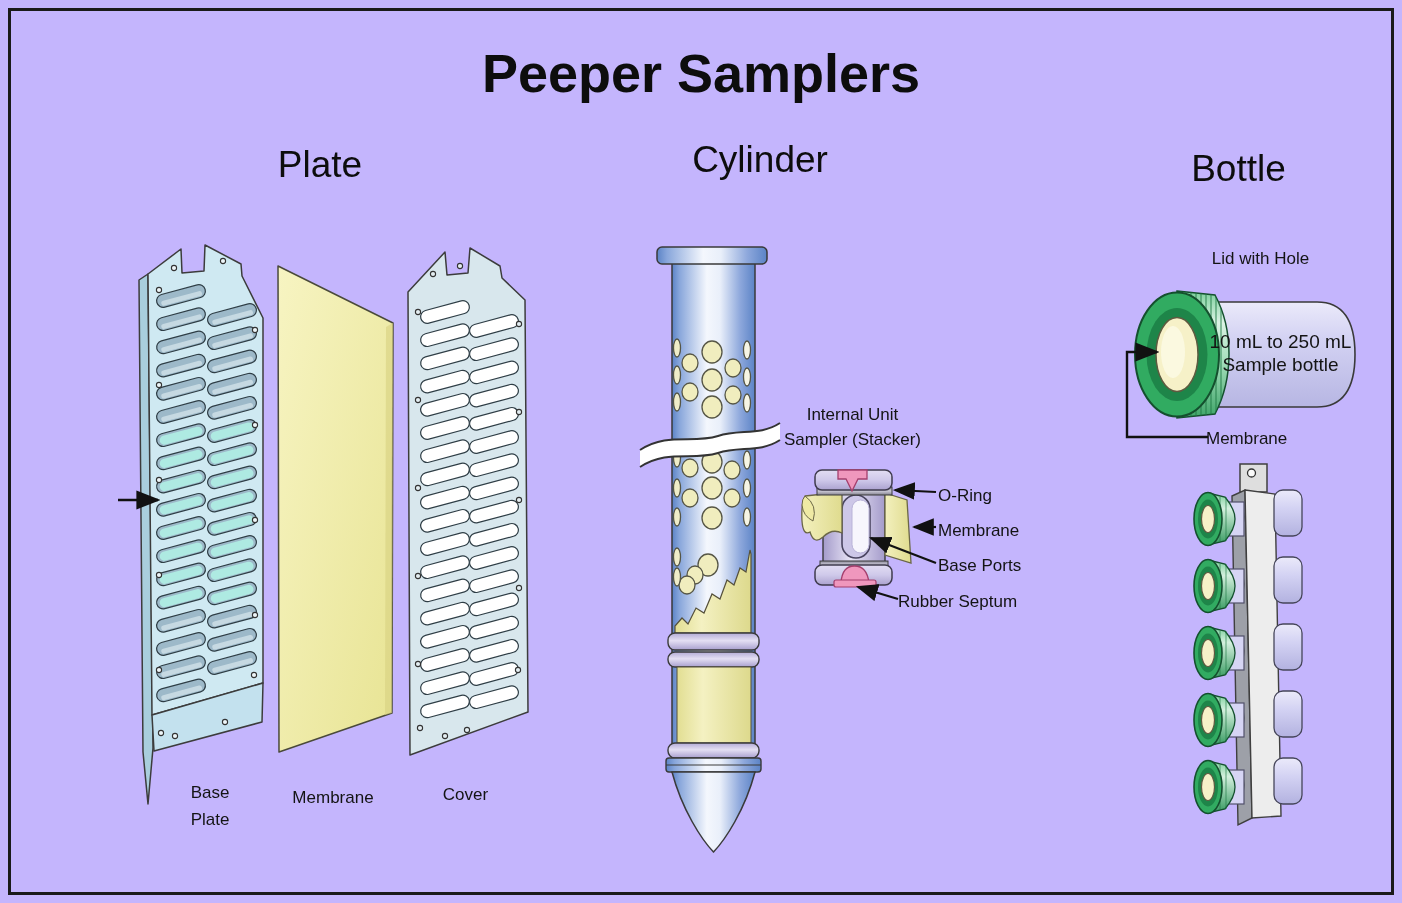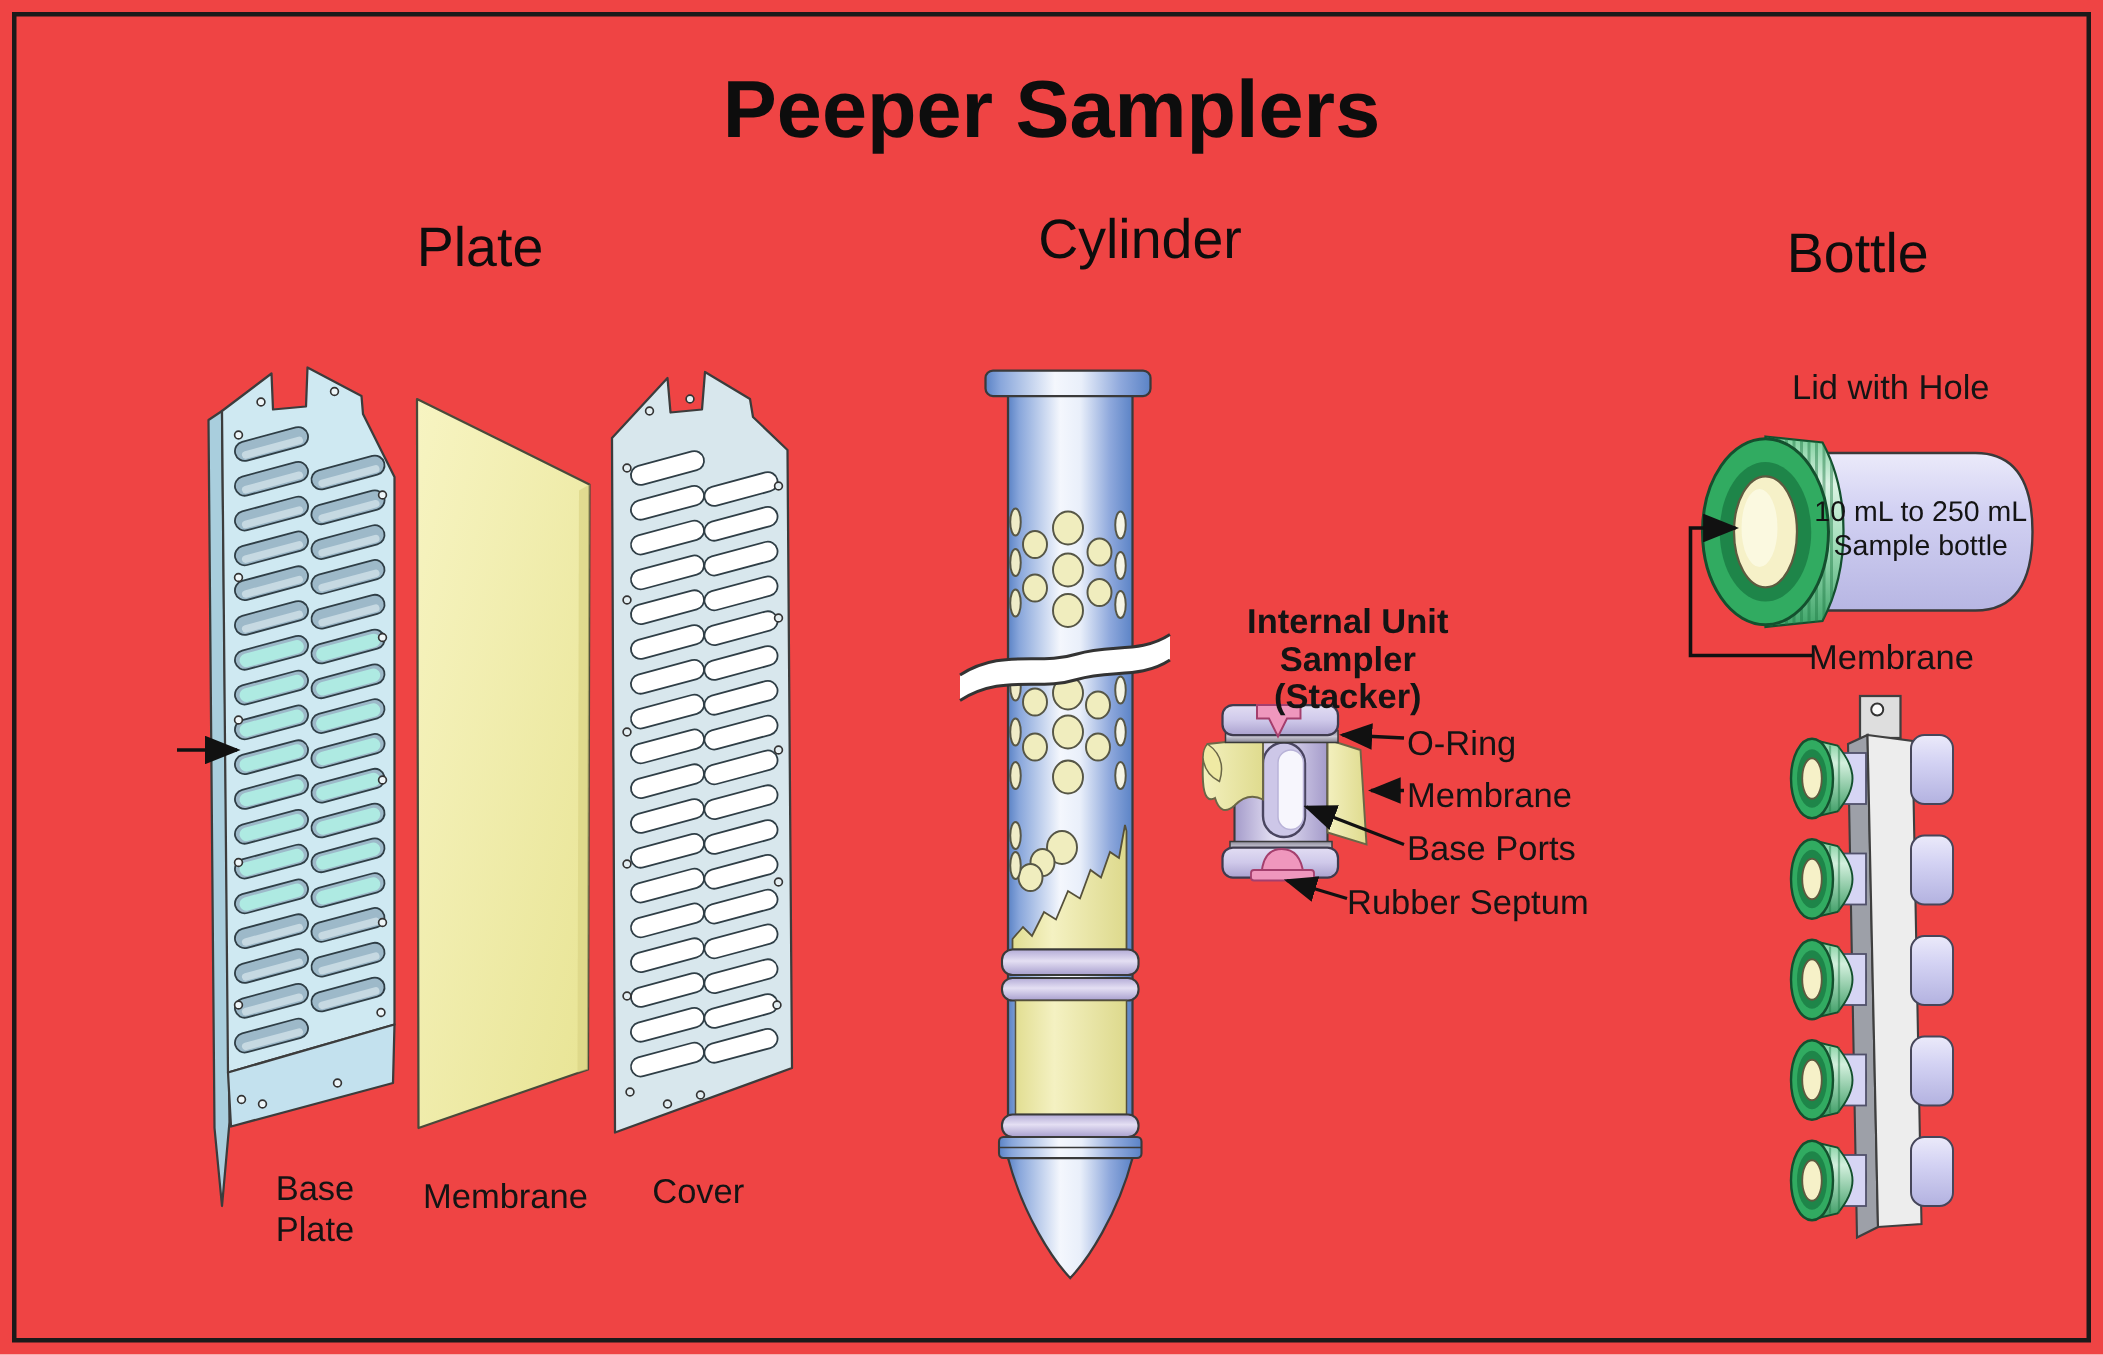--- a/index.html
+++ b/index.html
@@ -1,23 +1,23 @@
 <!DOCTYPE html>
 <html style="--plate-blue: #cfe9f2; --plate-side: #a9cedd; --plate-foot: #c3e1ee; --slot-gray: #9db9c9; --chamber-cyan: #aeeae2; --cover-blue: #d8e7ed; --membrane-yellow: #f1eda6; --tube-blue: #6d93d2; --lavender-band: #c9c3e6; --septum-pink: #ef97bd; --lid-green: #31ab61; --lid-green-dark: #1e8549; --bottle-lavender: #cfcef0; --rack-gray: #ededed;"><head>
 <meta charset="utf-8">
 <style>
   html,body{margin:0;padding:0;background:#fff;}
-  .canvas{position:relative;width:1402px;height:903px;background:#ef4444;
+  .canvas{position:relative;width:1402px;height:903px;background:#c4b5fd;
           font-family:"Liberation Sans",sans-serif;color:#111;overflow:hidden;}
   .frame{position:absolute;inset:8px;border:3px solid #1a1a1a;}
   .abs{position:absolute;}
   .title{position:absolute;left:16px;right:16px;top:42px;margin:0;text-align:center;
          font-size:54px;font-weight:bold;color:#0d0d0d;}
   .heading{position:absolute;font-size:37px;text-align:center;color:#0d0d0d;}
-  .lbl{position:absolute;font-size:23px;line-height:27px;color:#141414;}
+  .lbl{position:absolute;font-size:17px;line-height:27px;color:#141414;}
   .ctr{text-align:center;}
   .ml{white-space:pre-line;}
   .cap{line-height:25px;}
   .btxt{font-size:19px;line-height:23px;}
   svg{display:block;}
 </style>
 </head>
 <body>
 
 <div class="canvas">
@@ -557,21 +557,21 @@
         <ellipse cx="30" cy="339" rx="10" ry="19.5" fill="var(--lid-green-dark)"></ellipse>
         <ellipse cx="30" cy="339" rx="6.5" ry="13.5" fill="#f6f1c8" stroke="#5e5b40" stroke-width="1.2"></ellipse>
       </g>
   </svg>
 
   <div class="lbl ctr ml" style="left:165px;top:779px;width:90px;text-align:center;">Base
 Plate</div>
   <div class="lbl ctr" style="left:282px;top:784px;width:102px;">Membrane</div>
   <div class="lbl ctr" style="left:418px;top:781px;width:95px;">Cover</div>
 
-  <div class="lbl ctr ml cap" style="left:806px;top:402px;width:185px;font-weight:bold;">Internal Unit
+  <div class="lbl ctr ml cap" style="left:760px;top:402px;width:185px;">Internal Unit
 Sampler (Stacker)</div>
   <div class="lbl" style="left:938px;top:482px;">O-Ring</div>
   <div class="lbl" style="left:938px;top:517px;">Membrane</div>
   <div class="lbl" style="left:938px;top:552px;">Base Ports</div>
   <div class="lbl" style="left:898px;top:588px;">Rubber Septum</div>
 
   <div class="lbl ctr" style="left:1193px;top:245px;width:135px;">Lid with Hole</div>
   <div class="lbl ctr ml btxt" style="left:1203px;top:330px;width:155px;">10 mL to 250 mL
 Sample bottle</div>
   <div class="lbl" style="left:1206px;top:425px;">Membrane</div>

